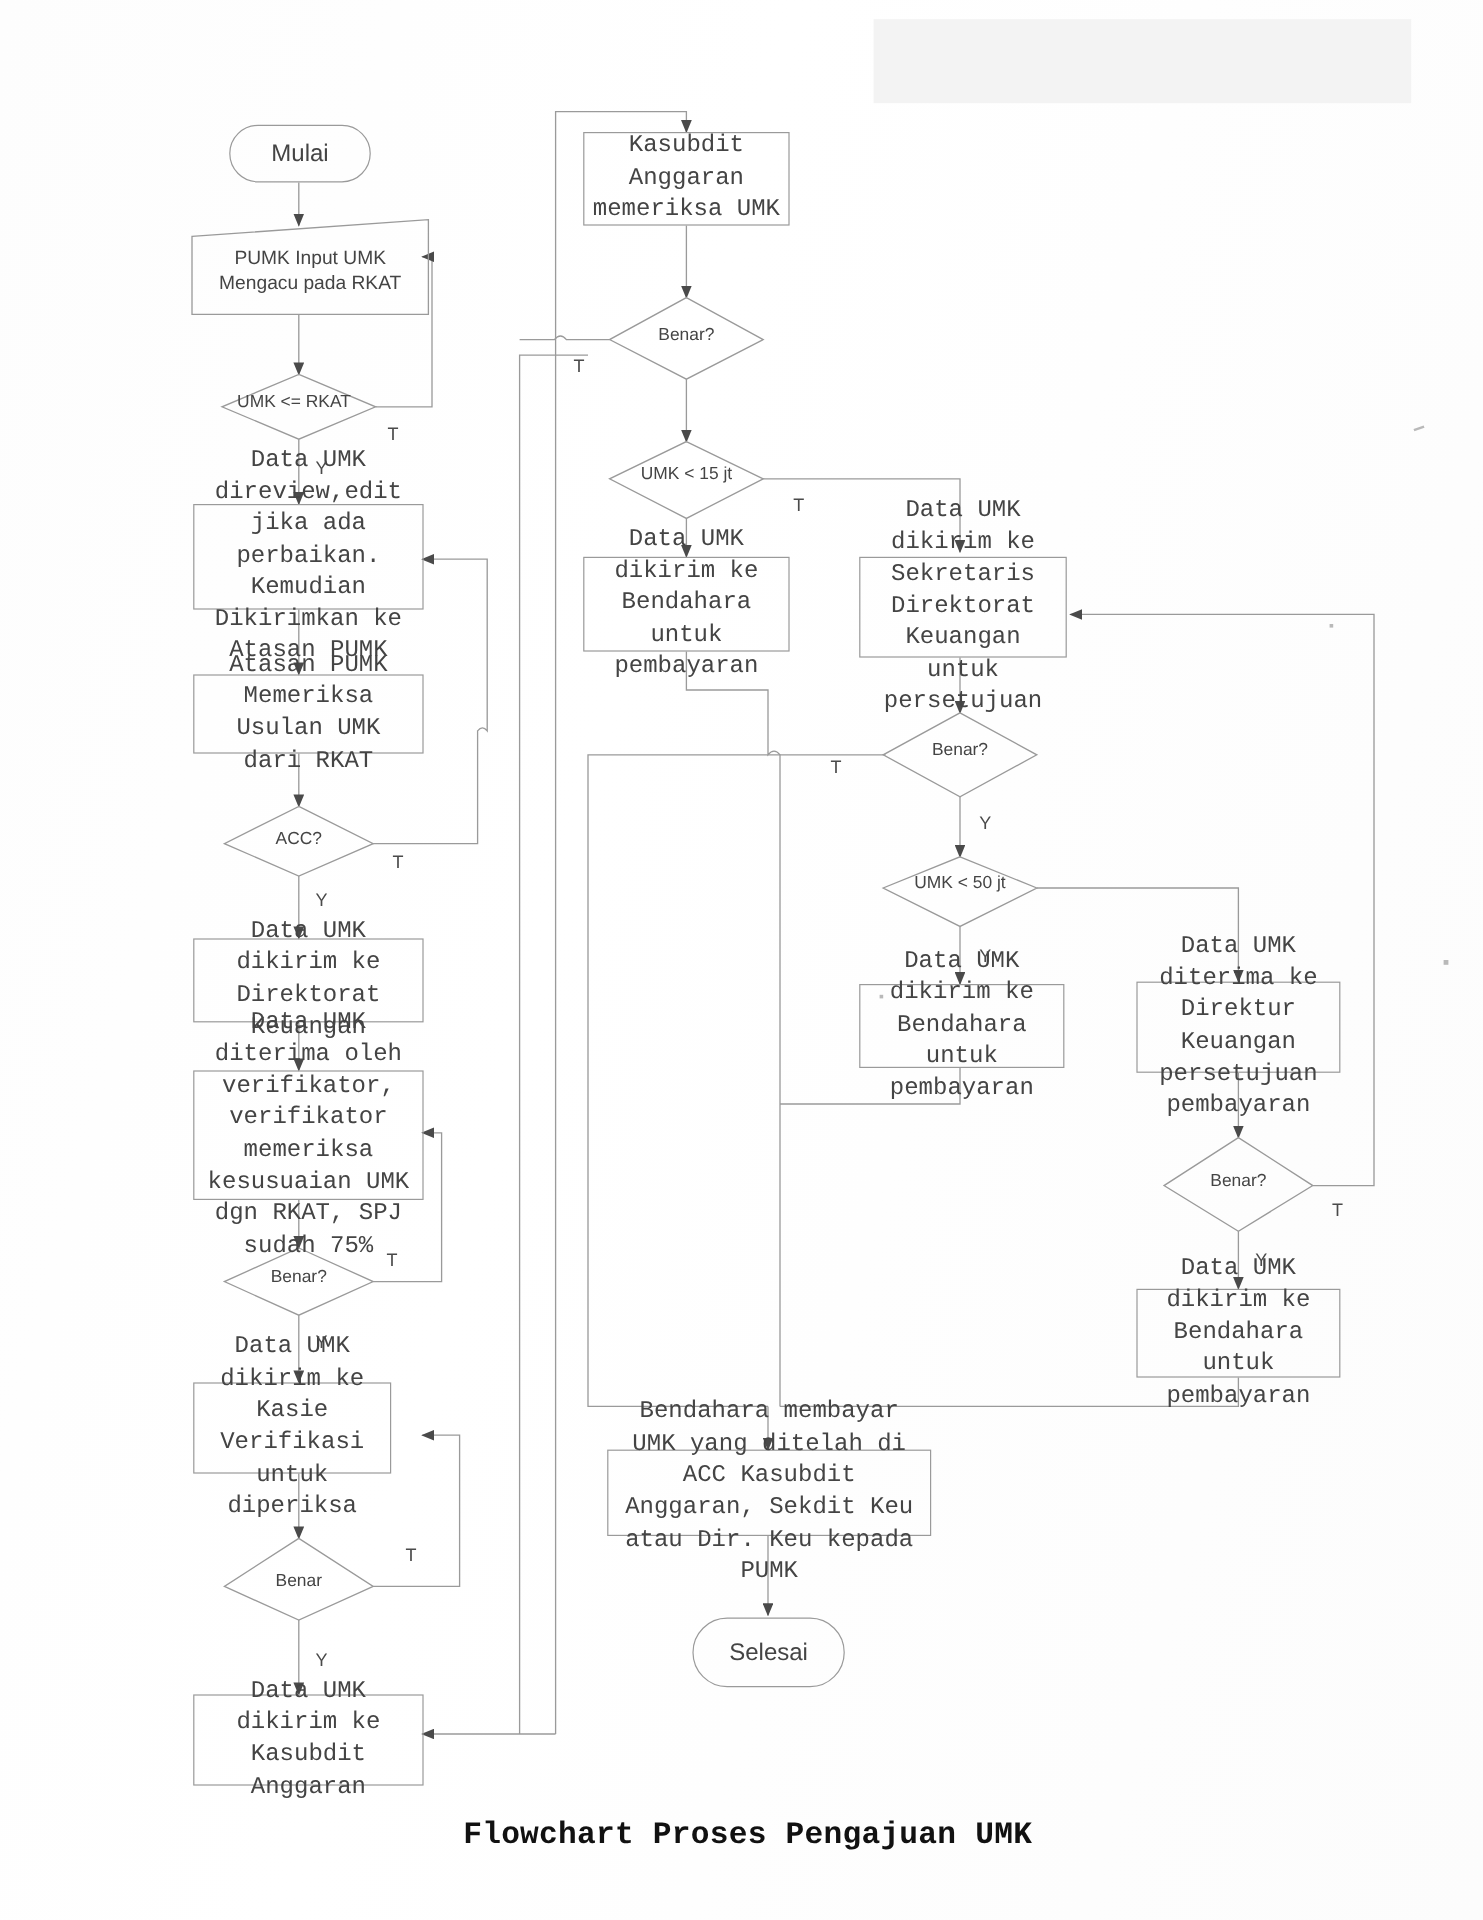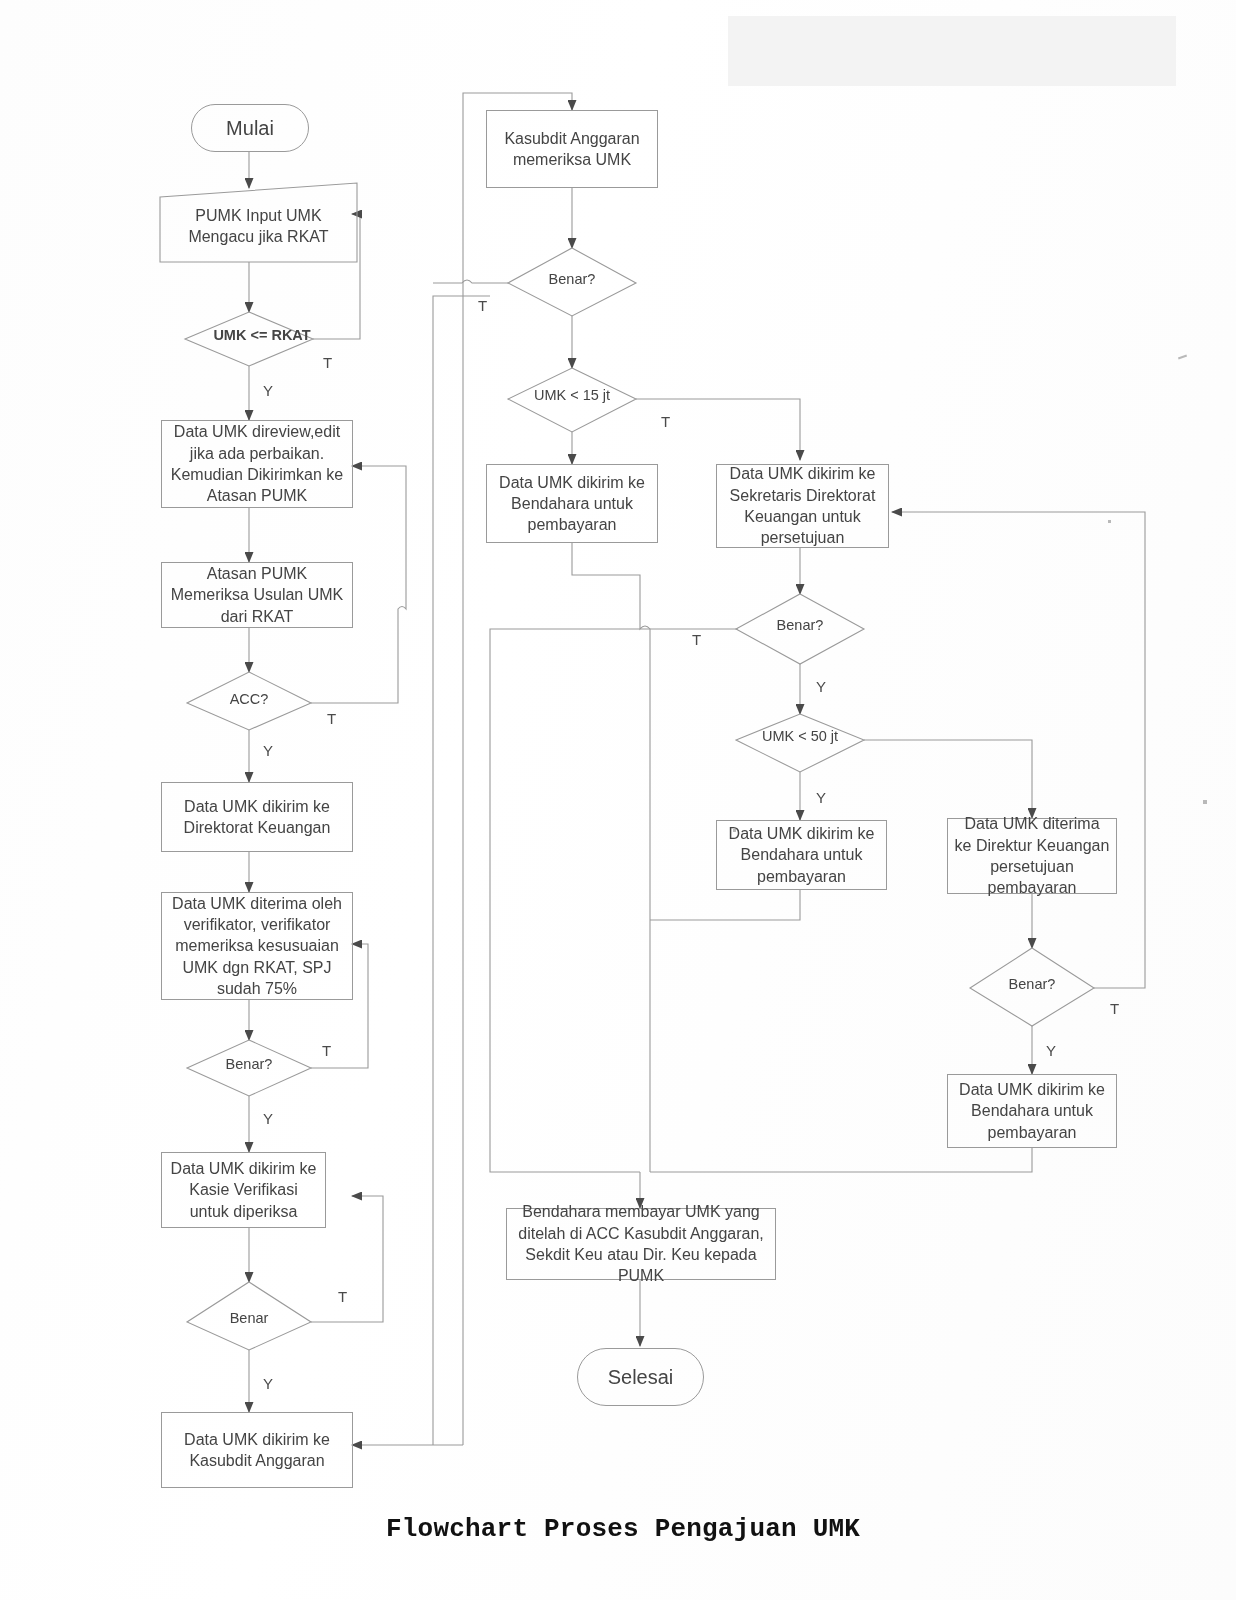--- a/index.html
+++ b/index.html
@@ -3,21 +3,21 @@
 <meta charset="utf-8">
 <style>
   html,body{margin:0;padding:0;background:#ffffff;}
   body{width:1236px;height:1600px;font-family:"Liberation Sans",sans-serif;color:#3a3a3a;}
   #stage{position:relative;width:1236px;height:1600px;overflow:hidden;background:#fff;}
   #wash{position:absolute;left:0;top:0;width:1236px;height:1600px;
         background:linear-gradient(105deg,#fdfdfd 0%,#ffffff 40%,#fcfcfc 100%);}
   #svgwrap{position:absolute;left:0;top:0;width:1236px;height:1600px;}
   .node{position:absolute;box-sizing:border-box;display:flex;align-items:center;justify-content:center;
         text-align:center;line-height:1.33;color:#444;}
-  .proc{border:1px solid #9a9a9a;background:transparent;font-size:16px;padding:16px 6px;}
+  .proc{border:1px solid #9a9a9a;background:transparent;font-size:20px;padding:16px 6px;font-family:Liberation Mono, monospace;}
   .term{border:1px solid #9a9a9a;border-radius:48px;background:transparent;font-size:20px;}
   .dia-label{position:absolute;font-size:14.5px;color:#444;white-space:nowrap;
              display:flex;justify-content:center;text-align:center;}
   .edge-label{position:absolute;font-size:15px;color:#4a4a4a;}
   #charttitle{position:absolute;font-size:26px;font-weight:bold;color:#111;
               letter-spacing:.2px;white-space:nowrap;font-family:Liberation Mono, monospace;}
   #scanblock{position:absolute;left:728px;top:16px;width:448px;height:70px;background:#f3f3f3;}
   .speck{position:absolute;background:#b9b9b9;}
 </style>
 </head>
@@ -110,24 +110,24 @@
 
       <polygon points="160,197 357,183 357,262 160,262"></polygon>
     </g>
   </svg>
 
   <div class="node term" style="left:191px;top:104px;width:118px;height:48px;">
     <span>Mulai</span>
   </div>
 
   <div class="node" style="left:163px;top:190px;width:191px;height:72px;">
-    <span>PUMK Input UMK Mengacu jika RKAT</span>
-  </div>
-
-  <div class="dia-label" style="left:202px;top:327px;width:120px;height:24px;font-weight:bold;">
+    <span>PUMK Input UMK Mengacu pada RKAT</span>
+  </div>
+
+  <div class="dia-label" style="left:185px;top:327px;width:120px;height:24px;">
     <span>UMK &lt;= RKAT</span>
   </div>
 
   <div class="node proc" style="left:161px;top:420px;width:192px;height:88px;">
     <span>Data UMK direview,edit jika ada perbaikan. Kemudian Dikirimkan ke Atasan PUMK</span>
   </div>
 
   <div class="node proc" style="left:161px;top:562px;width:192px;height:66px;">
     <span>Atasan PUMK Memeriksa Usulan UMK dari RKAT</span>
   </div>

